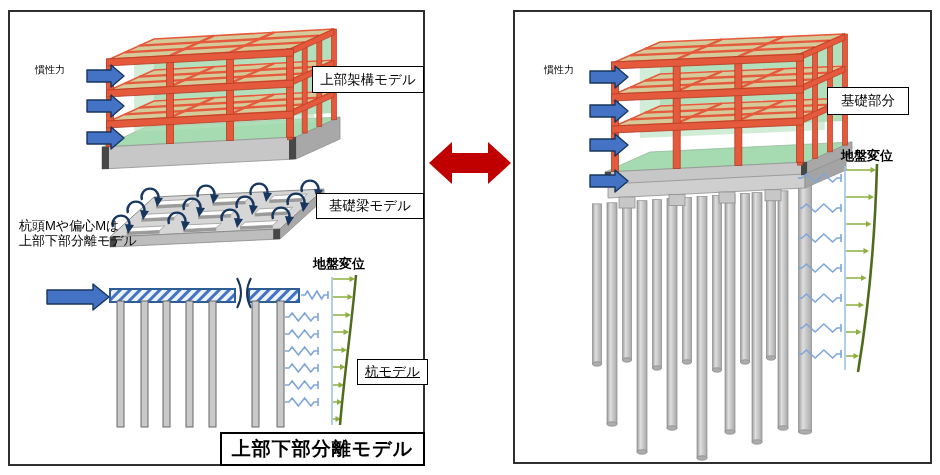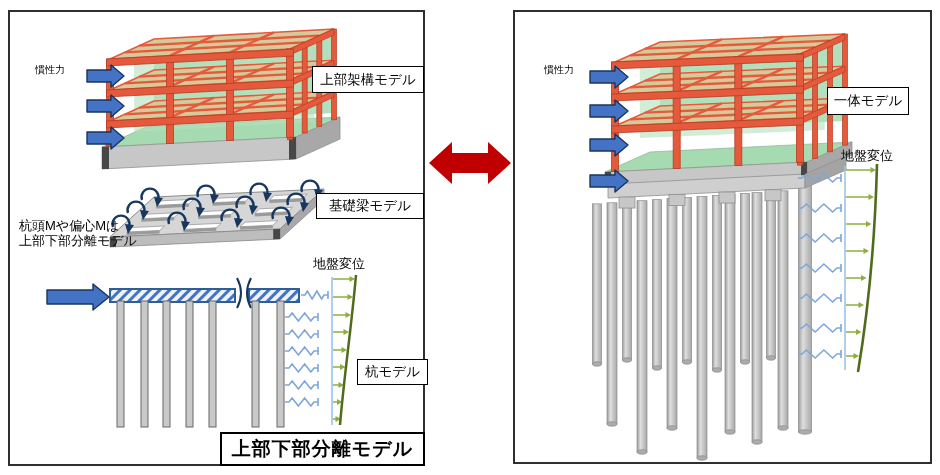--- a/index.html
+++ b/index.html
@@ -4,21 +4,21 @@
 <style>
   html,body{margin:0;padding:0;background:#fff;}
   #canvas{position:relative;width:940px;height:475px;background:#fff;overflow:hidden;
           font-family:"Liberation Sans","DejaVu Sans",sans-serif;color:#000;}
   .panel{position:absolute;background:#fff;border:2px solid #2f2f2f;box-sizing:border-box;}
   #panelL{left:8px;top:10px;width:417px;height:456px;}
   #panelR{left:513px;top:10px;width:419px;height:454px;}
   .panel svg{position:absolute;left:0;top:0;}
   .txt{position:absolute;white-space:nowrap;line-height:1.2;}
   .t14{font-size:10px;font-family:Liberation Serif, serif;}
-  .t13{font-size:13px;}
+  .t13{font-size:13px;font-weight:bold;}
   .t12{font-size:13px;}
   .lbox{position:absolute;background:#fff;border:1.5px solid #000;display:flex;
         align-items:center;justify-content:center;font-size:13.5px;white-space:nowrap;}
   .caption{position:absolute;right:-2px;bottom:-2px;background:#fff;border:2px solid #000;
            display:flex;align-items:center;justify-content:center;font-size:19px;
            font-weight:600;letter-spacing:1px;white-space:nowrap;}
   #redArrow{position:absolute;left:428px;top:140px;width:84px;height:46px;}
 </style>
 </head>
 <body>
@@ -178,21 +178,21 @@
           <polygon points="331.0,407.0 325.5,404.0 325.5,410.0" fill="#8CAF3E"></polygon>
           <path d="M 346 263 C 342 310 334 365 330 413" fill="none" stroke="#4F6B1E" stroke-width="2.5"></path>
         </g>
       </svg>
     <div class="txt t14" style="left:25px;top:52px;">慣性力</div>
     <div class="lbox" style="left:306px;top:181px;width:106px;height:24px;">基礎梁モデル</div>
     <div class="lbox" style="left:302px;top:54px;width:110px;height:25px;">上部架構モデル</div>
     <div class="txt t12" style="left:9px;top:206px;">杭頭Mや偏心Mは</div>
     <div class="txt t12" style="left:9px;top:221px;">上部下部分離モデル</div>
     <div class="txt t13" style="left:303px;top:244px;">地盤変位</div>
-    <div class="lbox" style="left:347px;top:347px;width:69px;height:24px;">杭モデル</div>
+    <div class="lbox" style="left:347px;top:347px;width:69px;height:24px;text-decoration:underline;">杭モデル</div>
     <div class="caption" style="width:201px;height:30px;">上部下部分離モデル</div>
   </div>
 
   <div id="redArrow">
     <svg width="84" height="46" viewBox="0 0 84 46">
       <polygon id="redArrowPoly" points="1,23 24,2 24,13 60,13 60,2 83,23 60,44 60,33 24,33 24,44" fill="#C00000"></polygon>
     </svg>
   </div>
 
   <div class="panel" id="panelR">
@@ -316,16 +316,16 @@
           <line x1="331" y1="293" x2="345" y2="293" stroke="#8CAF3E" stroke-width="1.5"></line>
           <polygon points="349.0,293.0 343.5,290.0 343.5,296.0" fill="#8CAF3E"></polygon>
           <line x1="331" y1="320" x2="342.5" y2="320" stroke="#8CAF3E" stroke-width="1.5"></line>
           <polygon points="346.5,320.0 341.0,317.0 341.0,323.0" fill="#8CAF3E"></polygon>
           <line x1="331" y1="344" x2="340" y2="344" stroke="#8CAF3E" stroke-width="1.5"></line>
           <polygon points="344.0,344.0 338.5,341.0 338.5,347.0" fill="#8CAF3E"></polygon>
           <path d="M 362 152 C 360 230 353 300 343 360" fill="none" stroke="#4F6B1E" stroke-width="2.6"></path>
         </g>
       </svg>
     <div class="txt t14" style="left:29px;top:52px;">慣性力</div>
-    <div class="lbox" style="left:312px;top:75px;width:80px;height:26px;">一体モデル</div>
+    <div class="lbox" style="left:312px;top:75px;width:80px;height:26px;">基礎部分</div>
     <div class="txt t13" style="left:326px;top:136px;">地盤変位</div>
   </div>
 </div>
 
 </body></html>

